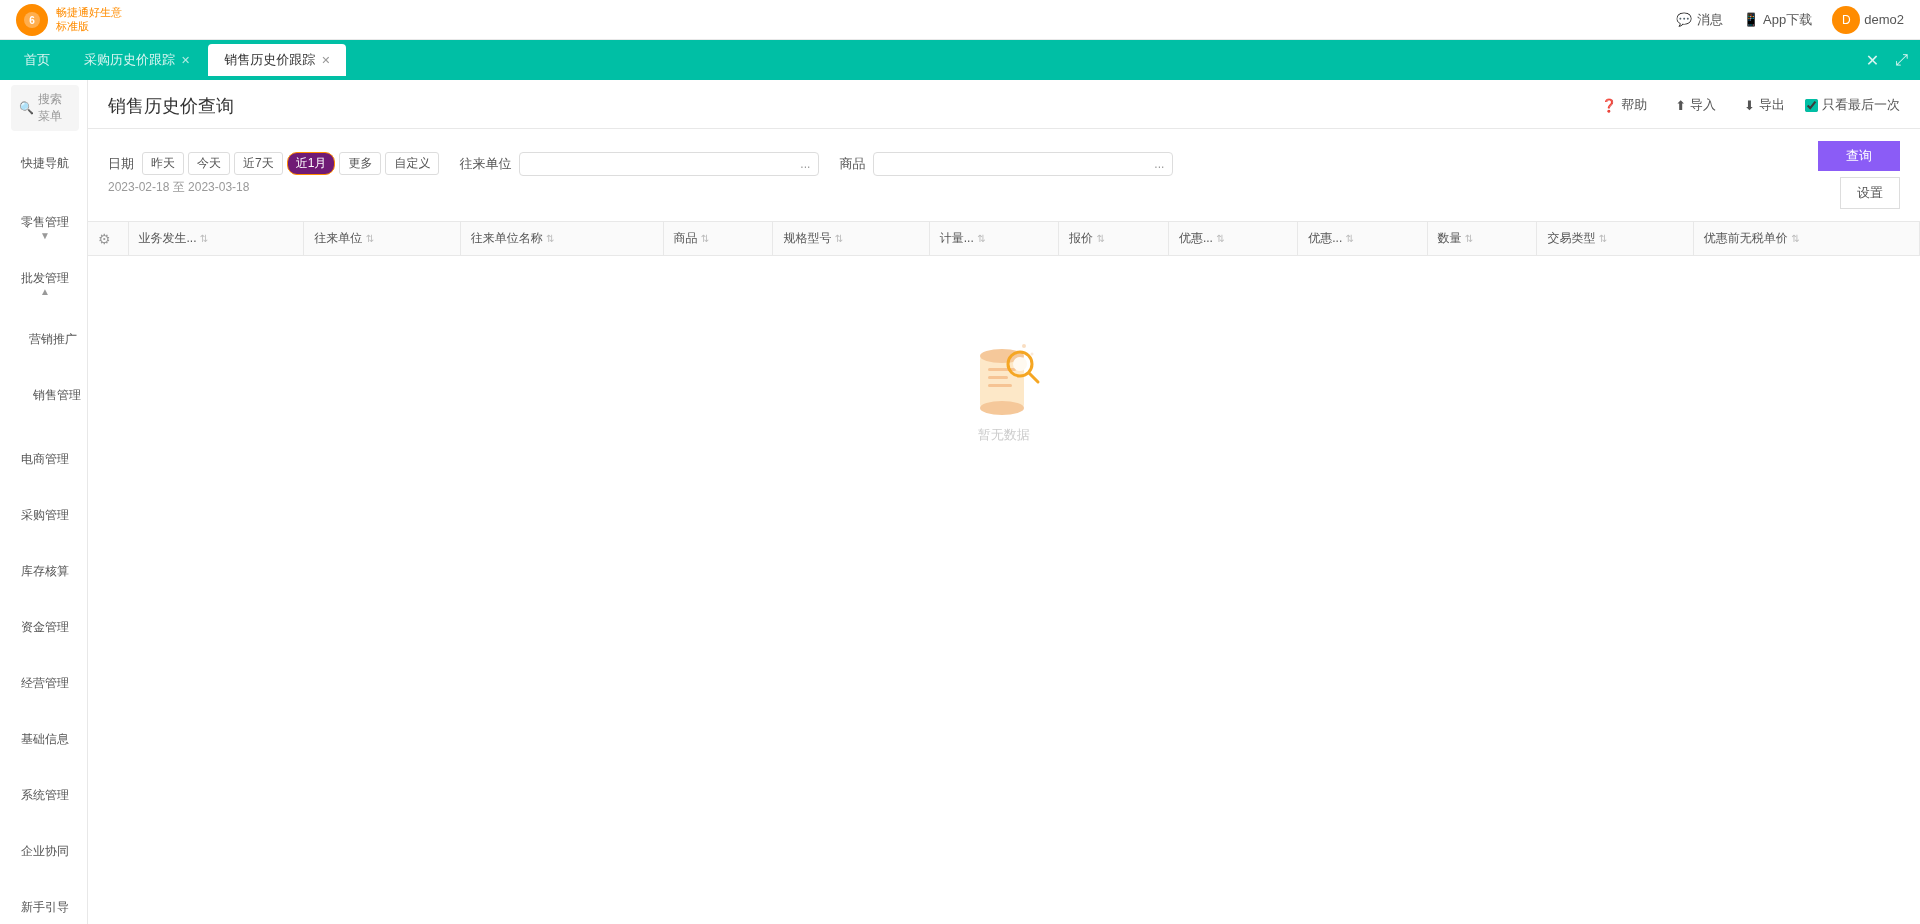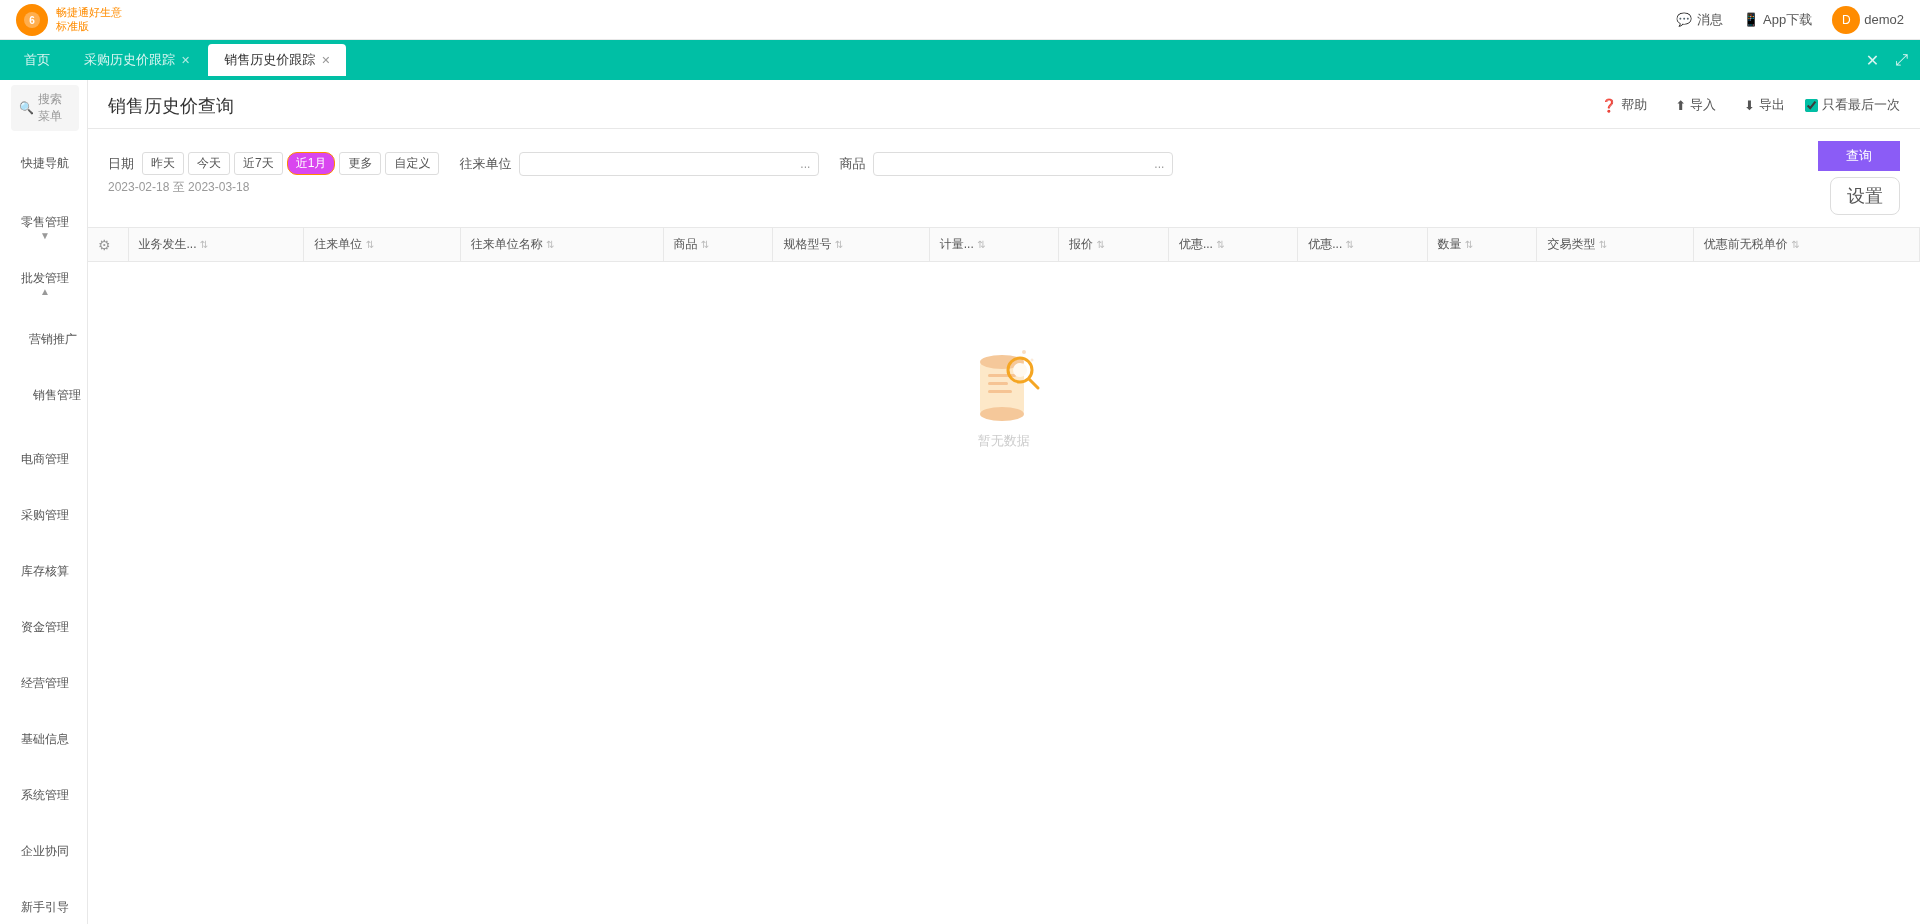--- a/index.html
+++ b/index.html
@@ -46,27 +46,27 @@
     .toolbar-btn { display: flex; align-items: center; gap: 4px; font-size: 13px; color: #555; cursor: pointer; padding: 4px 8px; }
     .toolbar-checkbox { display: flex; align-items: center; gap: 4px; font-size: 13px; color: #555; }
     .toolbar-checkbox input { accent-color: #00bfa5; }
 
     
     .filter-bar { background: #fff; padding: 12px 20px; display: flex; align-items: center; gap: 16px; flex-wrap: wrap; border-bottom: 1px solid #e8e8e8; }
     .filter-group { display: flex; align-items: center; gap: 8px; }
     .filter-label { font-size: 13px; color: #555; white-space: nowrap; }
     .filter-date-btns { display: flex; align-items: center; gap: 4px; border-radius: 9px; }
     .date-btn { padding: 2px 8px; border-radius: 3px; border: 1px solid #ddd; background: #fff; cursor: pointer; font-size: 12px; color: #555; }
-    .date-btn.active { background: #d946ef; color: #fff; border-color: #ff8c00; border-radius: 10px; }
+    .date-btn.active { background: #701a75; color: #fff; border-color: #ff8c00; border-radius: 10px; }
     .date-range { font-size: 12px; color: #999; }
     .filter-input { display: flex; align-items: center; border: 1px solid #ddd; border-radius: 4px; padding: 4px 8px; background: #fff; min-width: 200px; cursor: pointer; }
     .filter-input-text { flex: 1; color: #ccc; font-size: 13px; }
     .filter-input-dots { color: #999; font-size: 12px; }
     .query-btn { background: #8b5cf6; color: #fff; border: none; border-radius: 0; padding: 6px 28px; font-size: 13px; cursor: pointer; }
-    .settings-btn { background: #fff; color: #555; border: 1px solid #ddd; border-radius: 8px; padding: 6px 16px; font-size: 18px; cursor: pointer; }
+    .settings-btn { background: #fff; color: #555; border: 1px solid #ddd; border-radius: 0; padding: 6px 16px; font-size: 13px; cursor: pointer; }
 
     
     .table-container { flex: 1; overflow: auto; background: #fff; margin: 0; }
     .data-table { width: 100%; border-collapse: collapse; }
     .data-table th { background: #fafafa; border-bottom: 1px solid #e8e8e8; border-right: 1px solid #e8e8e8; padding: 8px 10px; font-size: 12px; color: #555; font-weight: 500; white-space: nowrap; text-align: left; position: sticky; top: 0; }
     .data-table th .sort-icon { color: #bbb; font-size: 10px; }
     .data-table td { border-bottom: 1px solid #f0f0f0; border-right: 1px solid #f0f0f0; padding: 8px 10px; font-size: 12px; color: #333; }
     .col-settings { width: 40px; text-align: center; }
     .settings-gear { color: #999; font-size: 14px; cursor: pointer; }
 

